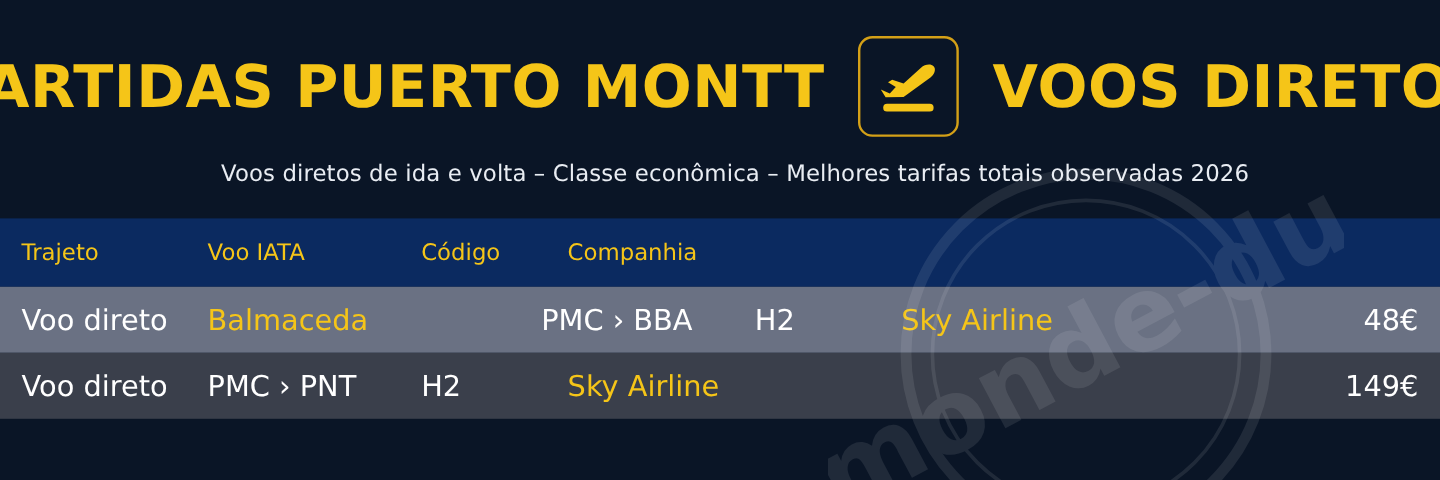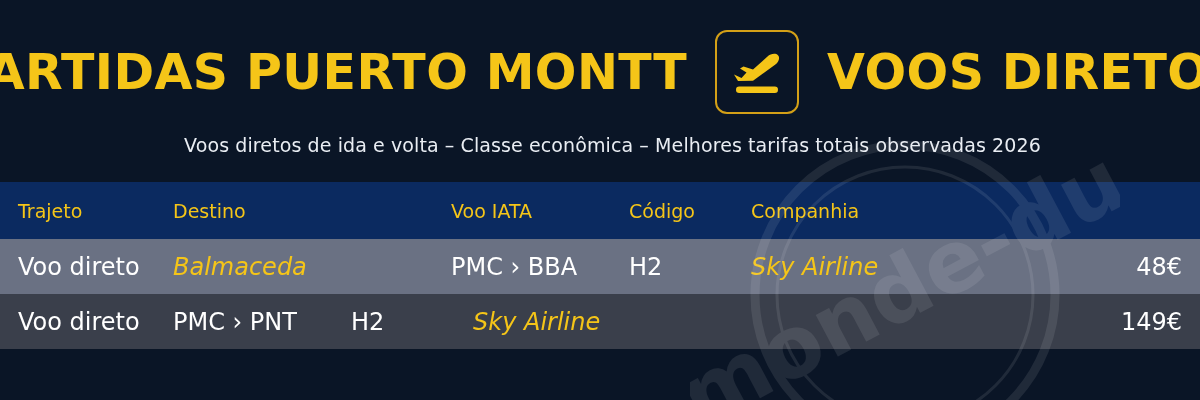--- a/index.html
+++ b/index.html
@@ -108,21 +108,21 @@
   .c-iata      { width: 178px; flex: 0 0 178px; }
   .c-codigo    { width: 122px; flex: 0 0 122px; }
   .c-companhia { flex: 1 1 auto; }
   .c-preco     { width: 160px; flex: 0 0 160px; text-align: right; }
 
   .row.data .c-trajeto,
   .row.data .c-iata,
   .row.data .c-codigo,
   .row.data .c-preco { color: #ffffff; }
   .row.data .c-destino,
-  .row.data .c-companhia { color: #f5c518; font-style: italic; }
+  .row.data .c-companhia { color: #f5c518; }
 
   
   .footer {
     position: relative;
     z-index: 2;
     height: 51px;
     background: #0a1526;
     display: flex;
     align-items: center;
     justify-content: center;
@@ -160,21 +160,20 @@
       </div>
       <div class="title-text">VOOS DIRETOS</div>
     </div>
     <div class="subtitle">Voos diretos de ida e volta  –  Classe econômica  –  Melhores tarifas totais observadas 2026</div>
   </div>
 
   <div class="table">
 
     <div class="row head">
       <div class="c-trajeto">Trajeto</div>
-      <div class="c-destino">Destino</div>
       <div class="c-iata">Voo IATA</div>
       <div class="c-codigo">Código</div>
       <div class="c-companhia">Companhia</div>
     </div>
 
     <div class="row data alt-a">
       <div class="c-trajeto">Voo direto</div>
       <div class="c-destino">Balmaceda</div>
       <div class="c-iata">PMC › BBA</div>
       <div class="c-codigo">H2</div>

